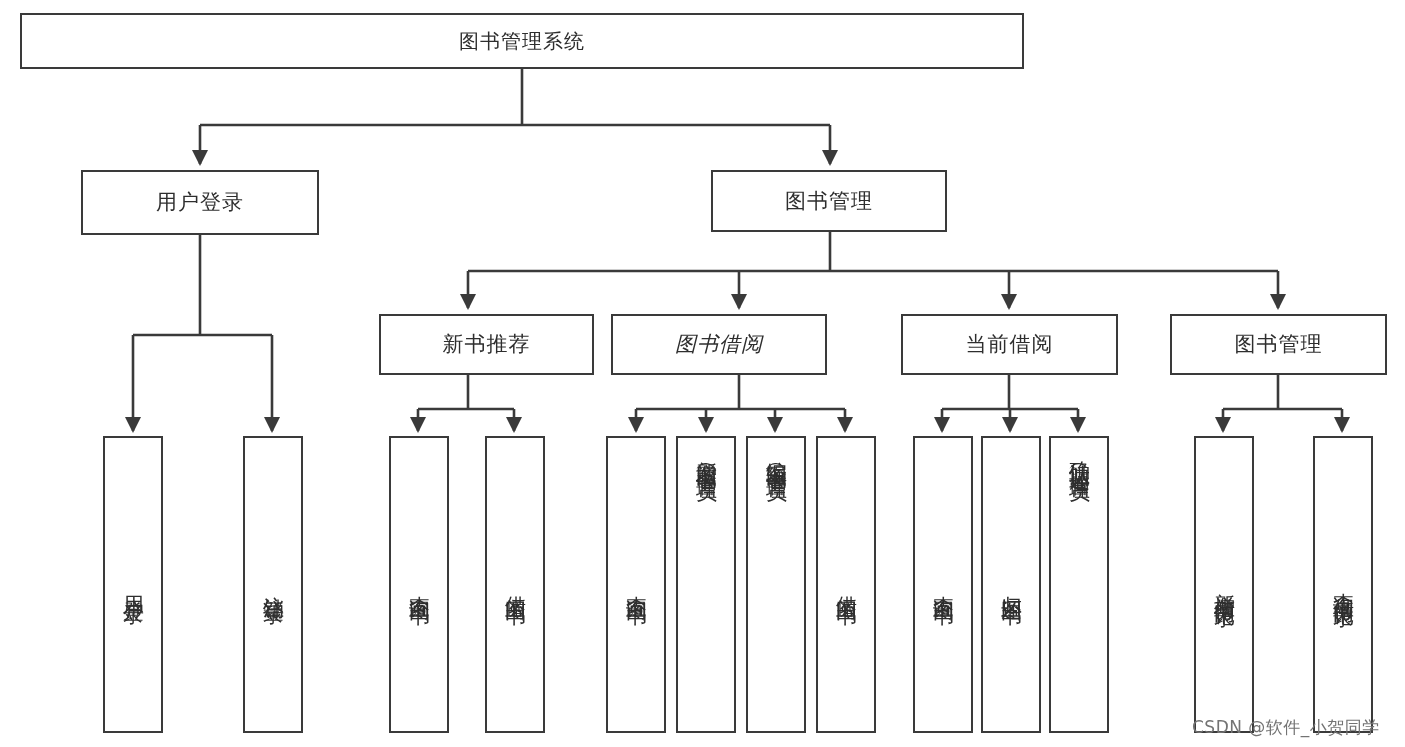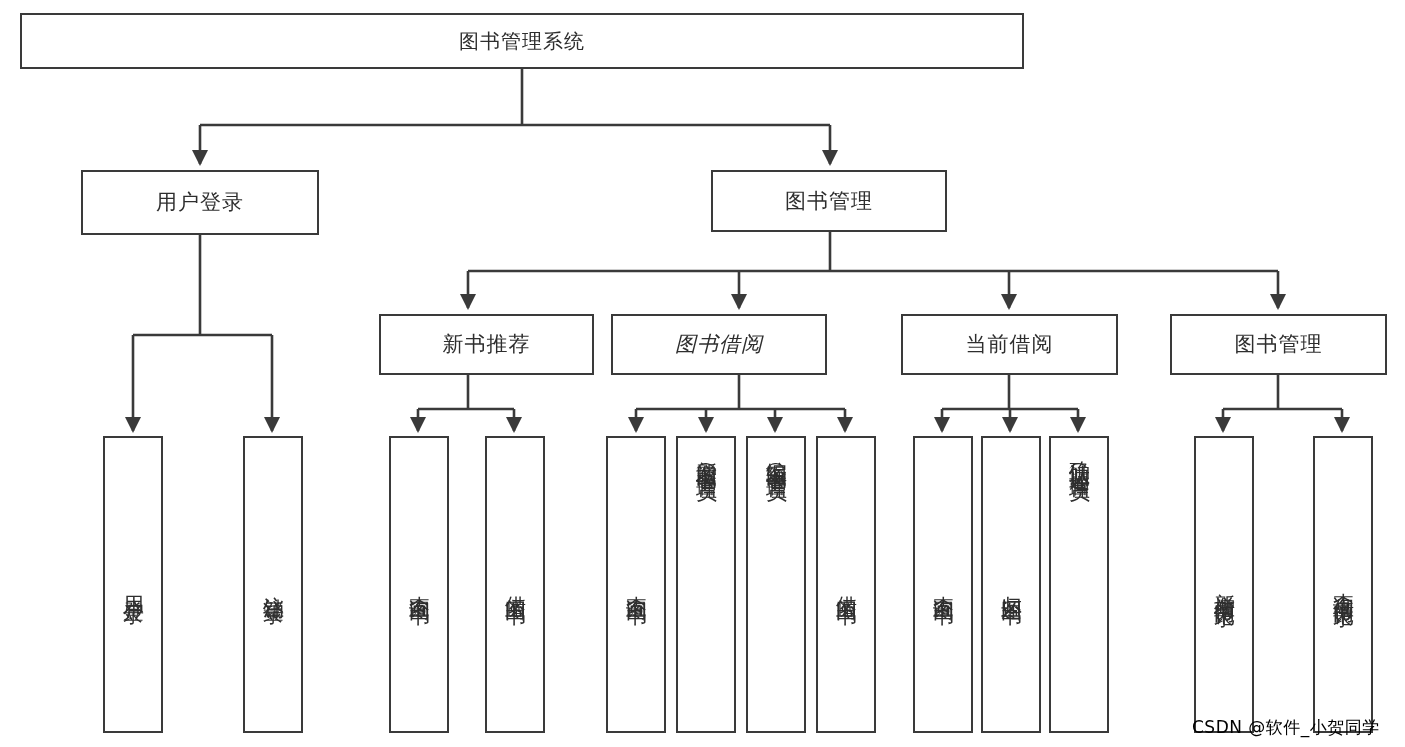--- a/index.html
+++ b/index.html
@@ -62,21 +62,21 @@
     align-items: center;
     justify-content: center;
   }
   .leaf-inner.top {
     align-items: flex-start;
     padding-top: 6px;
     box-sizing: border-box;
   }
   .watermark {
     position: absolute;
-    color: #000000;
+    color: #737373;
     font-size: 17px;
     letter-spacing: 0.5px;
     white-space: nowrap;
     user-select: none;
   }
 </style>
 </head>
 <body>
 
 <div id="canvas">

